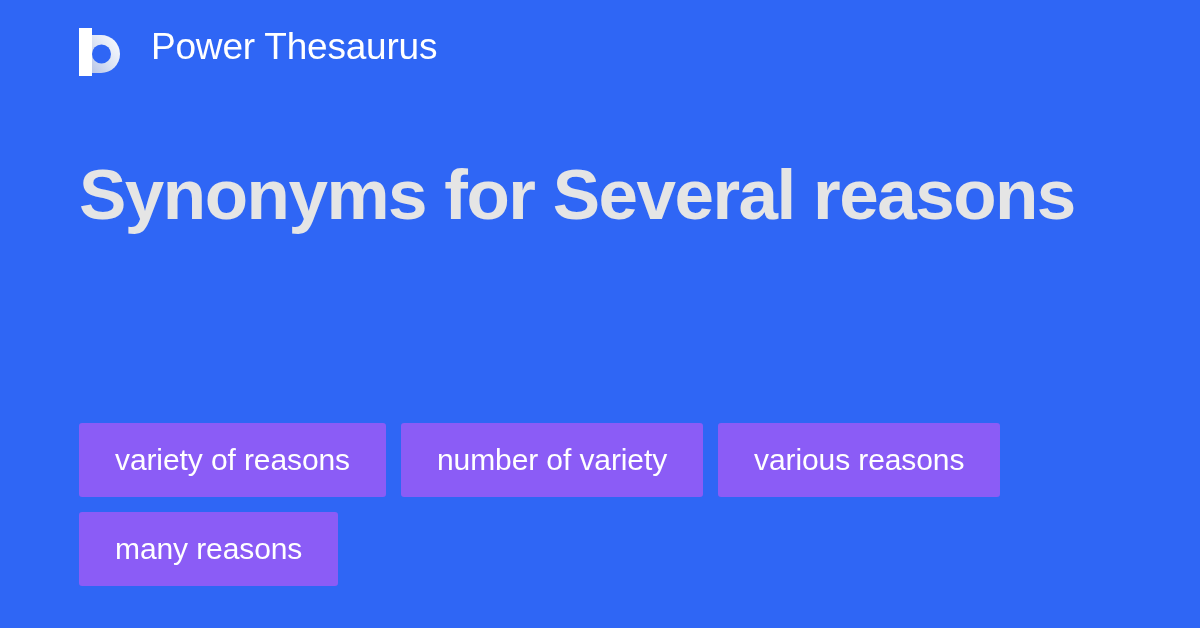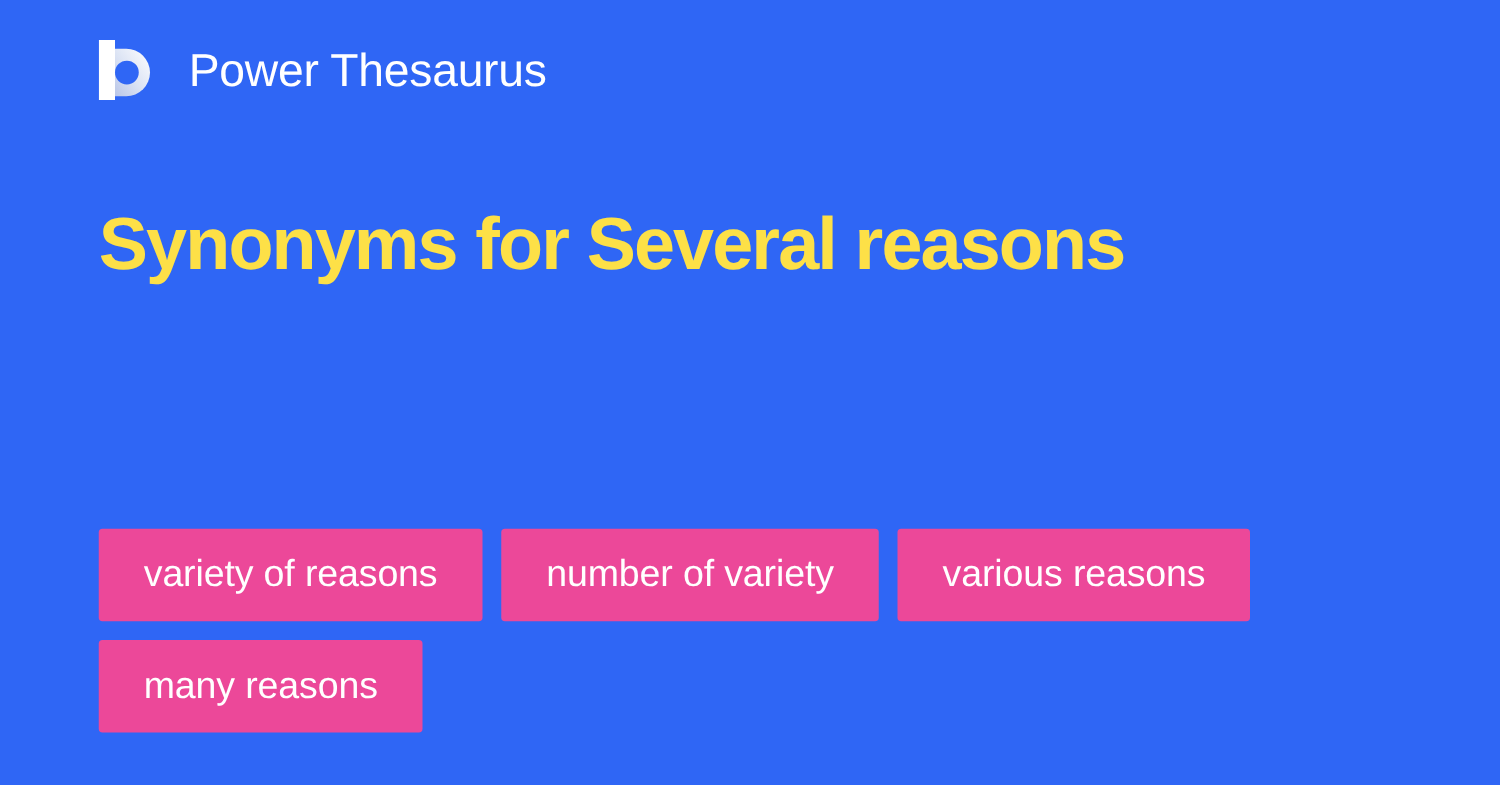--- a/index.html
+++ b/index.html
@@ -24,21 +24,21 @@
     box-sizing: border-box;
     overflow: hidden;
   }
 
   
   .brand {
     position: absolute;
     left: 79px;
     top: 28px;
     display: flex;
-    align-items: center;
+    align-items: flex-start;
     height: 56px;
   }
 
   .brand-mark {
     width: 46px;
     height: 48px;
     display: block;
     flex: 0 0 auto;
   }
 
@@ -53,42 +53,42 @@
     text-transform: capitalize;
   }
 
   
   .headline {
     position: absolute;
     left: 79px;
     top: 139px;
     width: 1010px;
     margin: 0;
-    color: #fde047;
-    font-size: 59px;
+    color: #e5e5e5;
+    font-size: 71px;
     font-weight: 700;
     line-height: 112px;
     letter-spacing: -1.5px;
     word-break: break-word;
   }
 
   
   .chips {
     position: absolute;
     left: 79px;
     top: 423px;
     width: 1042px;
     display: flex;
     flex-wrap: wrap;
     gap: 15px;
     align-content: flex-start;
   }
 
   .chip {
-    background: #ec4899;
+    background: #8b5cf6;
     color: #ffffff;
     border: 0;
     border-radius: 3px;
     height: 74px;
     box-sizing: border-box;
     padding: 0 36px;
     display: inline-flex;
     align-items: center;
     justify-content: center;
     font-size: 30px;

